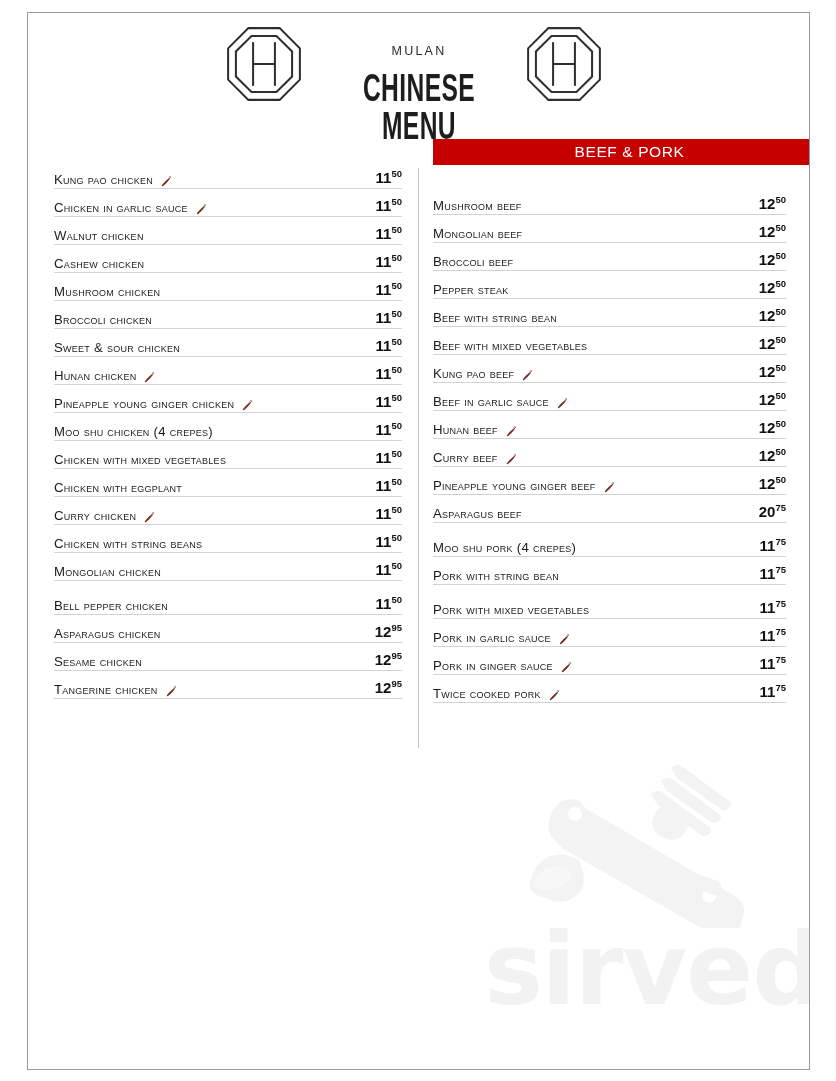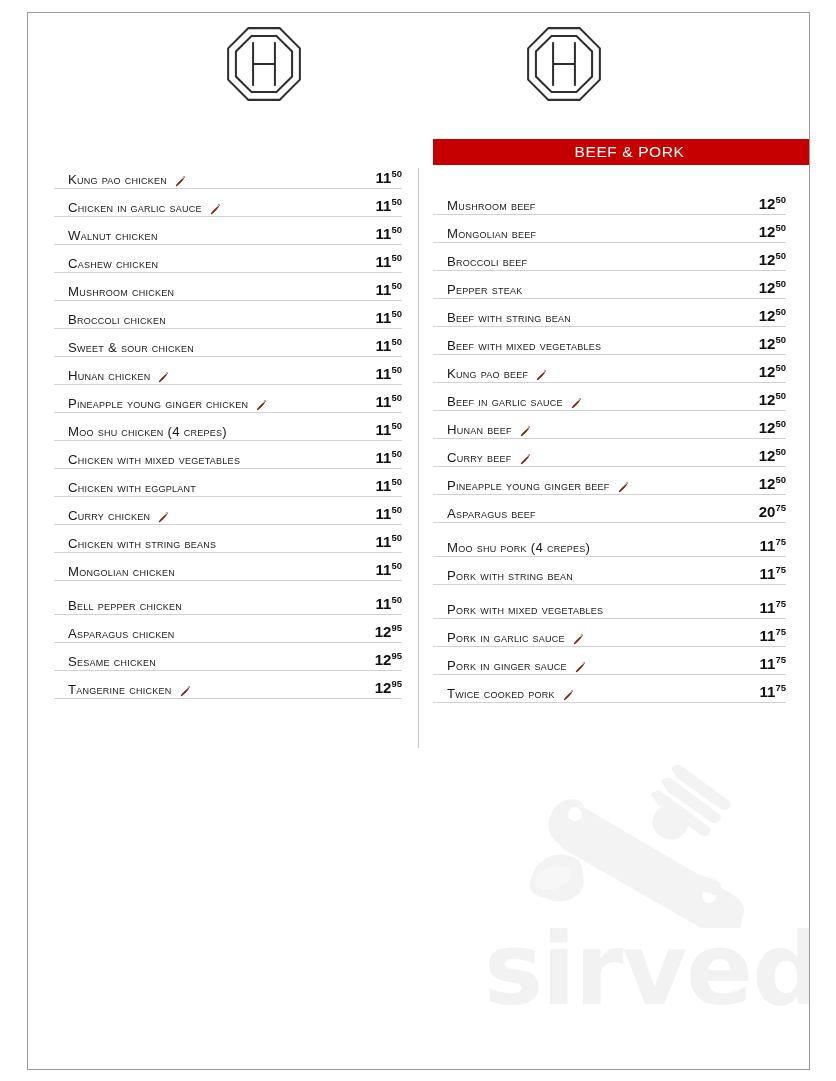--- a/index.html
+++ b/index.html
@@ -169,21 +169,20 @@
     color: #1a1a1a;
     white-space: nowrap;
     line-height: 1.05;
   }
   .item-name::first-letter { text-transform: uppercase; }
 
   .name-wrap {
     display: flex;
     align-items: center;
     gap: 6px;
-    margin-left: 14px;
   }
 
   .chili-icon {
     display: inline-block;
     width: 13px;
     height: 13px;
     flex: 0 0 auto;
   }
 
   .item-price {
@@ -235,20 +234,24 @@
         <polygon points="30,4 70,4 96,30 96,70 70,96 30,96 4,70 4,30"></polygon>
         <polygon points="34,14 66,14 86,34 86,66 66,86 34,86 14,66 14,34"></polygon>
       </g>
       <g fill="none" stroke="#2f2f2f" stroke-width="2.6">
         <line x1="36" y1="22" x2="36" y2="78"></line>
         <line x1="64" y1="22" x2="64" y2="78"></line>
         <line x1="36" y1="50" x2="64" y2="50"></line>
       </g>
     </svg>
 
+    <div id="title-block">
+      <div id="brand-name">MULAN</div>
+      <div id="menu-title">CHINESE MENU</div>
+    </div>
 
     <svg class="logo-mark logo-right" viewBox="0 0 100 100">
       <g fill="none" stroke="#2f2f2f" stroke-width="2.6">
         <polygon points="30,4 70,4 96,30 96,70 70,96 30,96 4,70 4,30"></polygon>
         <polygon points="34,14 66,14 86,34 86,66 66,86 34,86 14,66 14,34"></polygon>
       </g>
       <g fill="none" stroke="#2f2f2f" stroke-width="2.6">
         <line x1="36" y1="22" x2="36" y2="78"></line>
         <line x1="64" y1="22" x2="64" y2="78"></line>
         <line x1="36" y1="50" x2="64" y2="50"></line>

